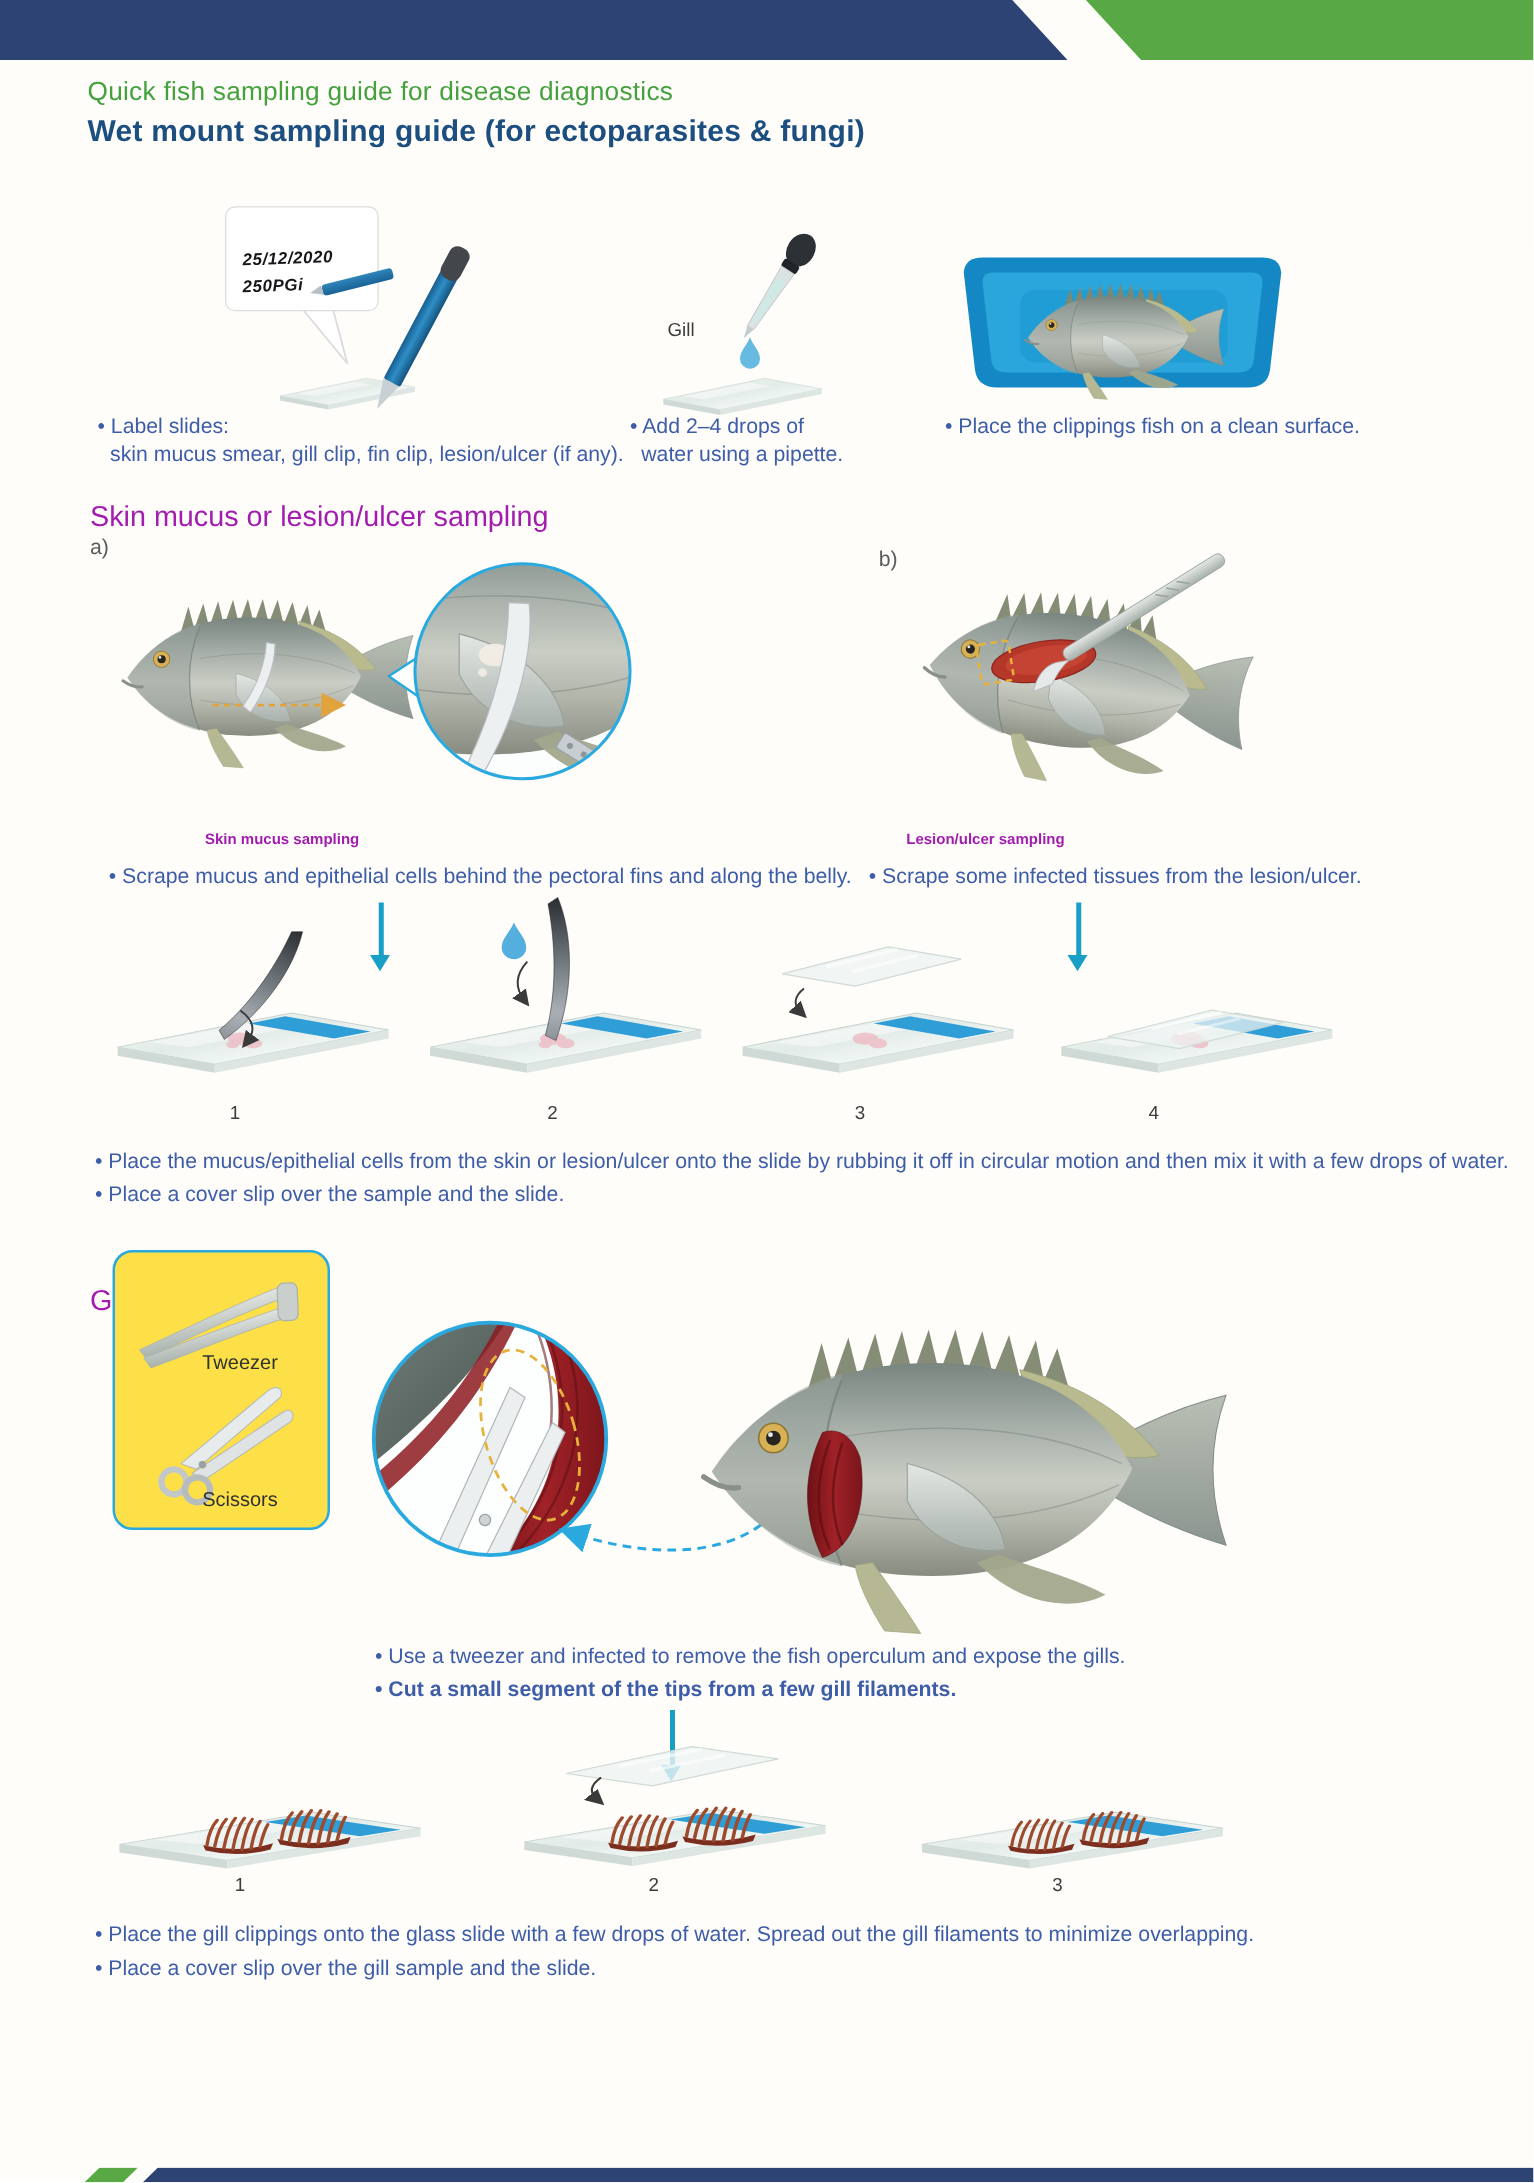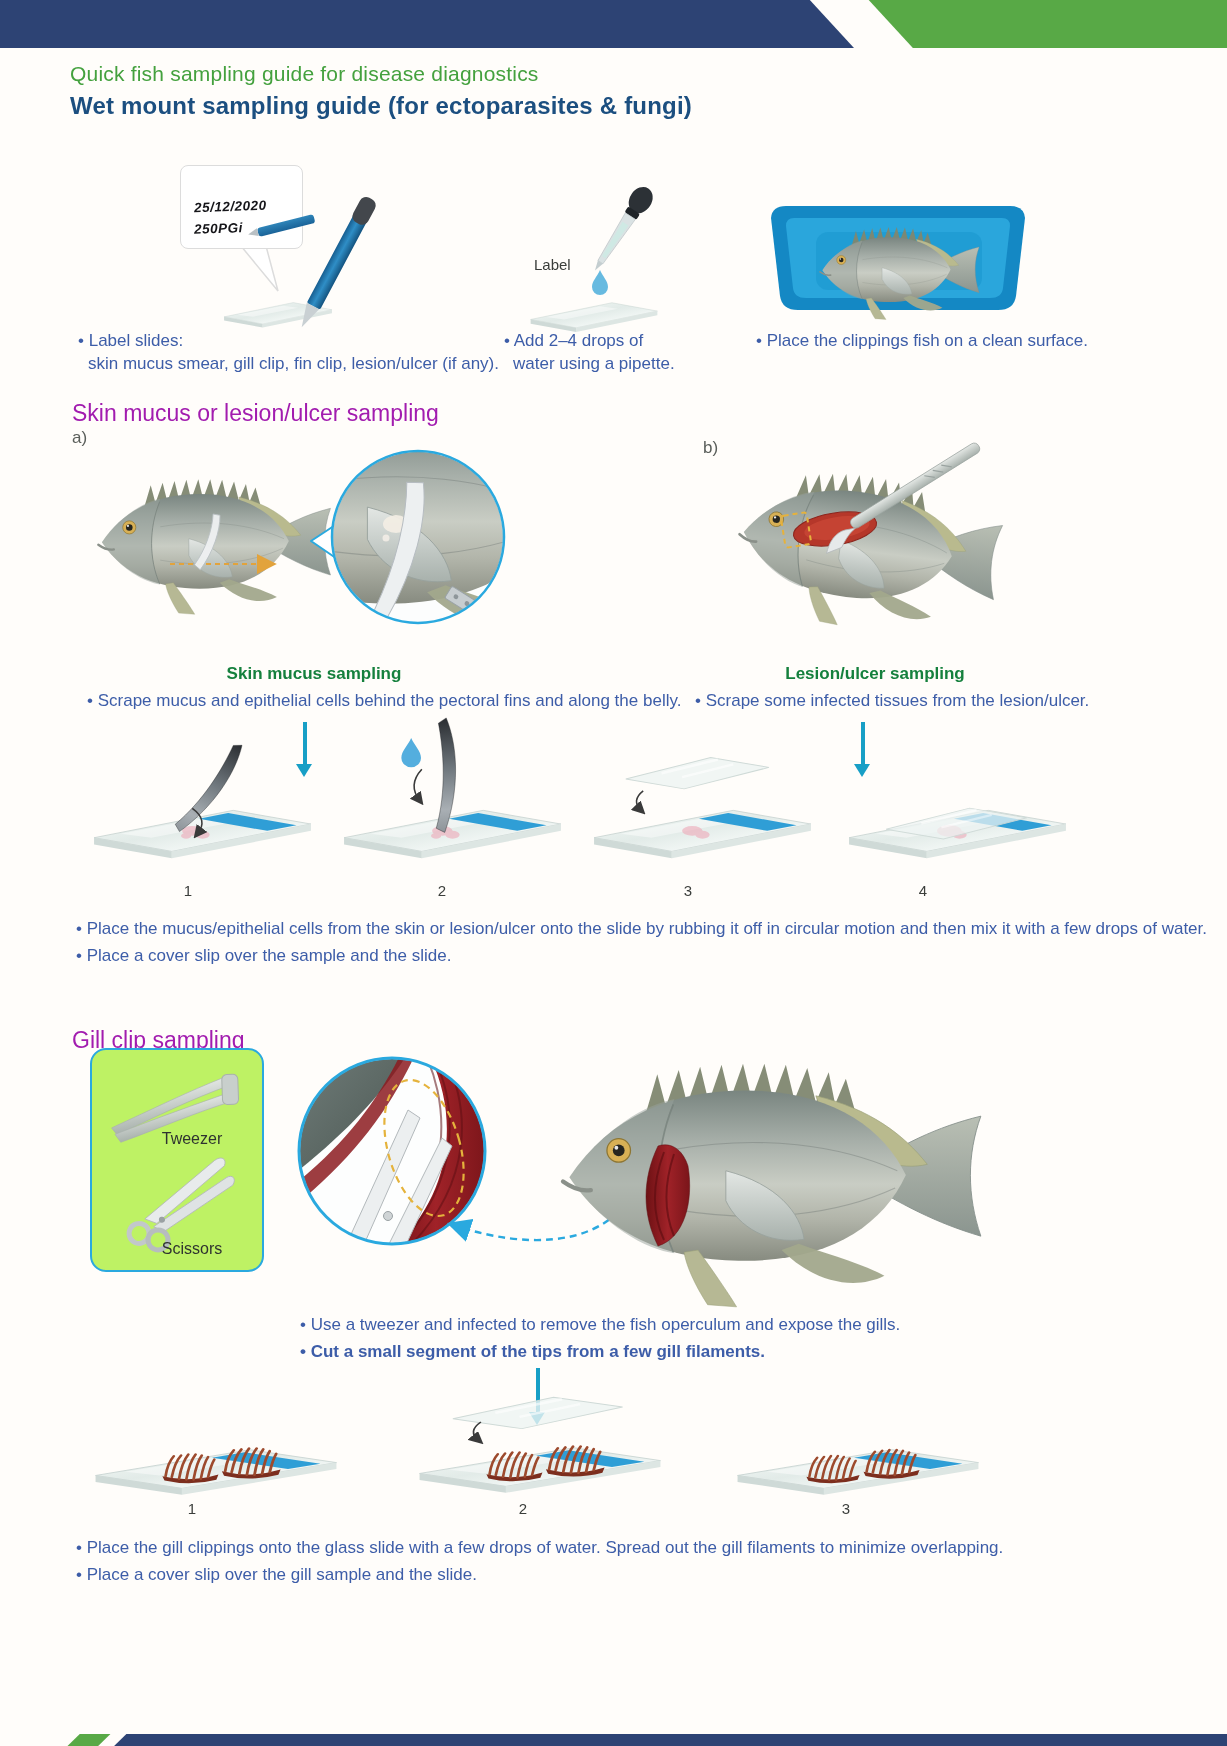--- a/index.html
+++ b/index.html
@@ -12,21 +12,21 @@
   .bar-green{top:0;background:#58a946;clip-path:polygon(70.8% 0,100% 0,100% 100%,74.4% 100%);}
   .foot-blue{position:absolute;top:1734px;left:0;width:1227px;height:12px;background:#2d4374;
              clip-path:polygon(10.3% 0,100% 0,100% 100%,9.3% 100%);}
   .foot-green{position:absolute;top:1734px;left:0;width:1227px;height:12px;background:#58a946;
              clip-path:polygon(6.5% 0,9% 0,8% 100%,5.5% 100%);}
   
   .title{color:#44a13e;font-size:21px;letter-spacing:.2px;}
   .subtitle{color:#1c4f80;font-size:24px;font-weight:bold;letter-spacing:.2px;}
   .sechead{color:#a21caf;font-size:23px;font-weight:normal;}
   .bullet{color:#3d5da8;font-size:17px;line-height:22px;white-space:nowrap;}
-  .caption{color:#15803d;font-size:17px;font-weight:bold;text-align:center;}
+  .caption{color:#a21caf;font-size:12px;font-weight:bold;text-align:left;}
   .marker{color:#5a5e5a;font-size:17px;}
   .num{color:#3b3e3b;font-size:15px;text-align:center;width:30px;}
   .toollabel{color:#2f3330;font-size:16px;text-align:center;width:174px;padding-left:26px;box-sizing:border-box;}
   .waterlabel{color:#3a3d3a;font-size:15px;}
   
   .bubble{position:absolute;left:180px;top:165px;width:121px;height:82px;background:#fff;
           border:1.5px solid #dcdcdc;border-radius:8px;z-index:3;}
   .hand{position:absolute;font-size:13.5px;font-weight:bold;font-style:italic;color:#16161a;
         letter-spacing:.5px;transform:rotate(-2deg);white-space:nowrap;}
   .pen-big{position:absolute;left:289px;top:182px;width:15px;height:120px;z-index:4;
@@ -42,21 +42,21 @@
            transform:rotate(-14deg);transform-origin:0 50%;}
   .pen-small::before{content:'';position:absolute;left:-10px;top:0;width:0;height:0;
            border-top:4.5px solid transparent;border-bottom:4.5px solid transparent;
            border-right:10px solid #b9c0c4;}
   
   .tarrow{position:absolute;width:3.5px;background:#189fc6;}
   .tarrow::after{content:'';position:absolute;bottom:-13px;left:-7px;width:0;height:0;
            border-left:8.5px solid transparent;border-right:8.5px solid transparent;
            border-top:13px solid #189fc6;}
   
-  .toolsbox{position:absolute;left:90px;top:1048px;width:174px;height:224px;background:#bef264;
+  .toolsbox{position:absolute;left:90px;top:1000px;width:174px;height:224px;background:#fde047;
            border:2.5px solid #2aa9df;border-radius:16px;box-sizing:border-box;}
   svg{overflow:visible;}
 </style>
 </head>
 <body>
 
 <div class="page">
 
   <svg width="0" height="0" style="position:absolute" aria-hidden="true">
     <defs>
@@ -168,21 +168,21 @@
     <polygon points="3,1 28,1 40,46" fill="#ffffff" stroke="#dcdcdc" stroke-width="1.5"></polygon>
   </svg>
   <div class="pen-small"></div>
   <div class="pen-big"></div>
   <svg class="abs" style="left:222px;top:288px;" width="112" height="45" viewBox="0 0 220 87">
     <use href="#slideP" width="220" height="87"></use>
   </svg>
   <div class="abs bullet" style="left:78px;top:330px;">• Label slides:</div>
   <div class="abs bullet" style="left:88px;top:353px;">skin mucus smear, gill clip, fin clip, lesion/ulcer (if any).</div>
 
-  <div class="abs waterlabel" style="left:534px;top:256px;">Label</div>
+  <div class="abs waterlabel" style="left:534px;top:256px;">Gill</div>
   <svg class="abs" style="left:580px;top:182px;" width="80" height="105" viewBox="0 0 80 105">
     <g transform="rotate(33 40 50)">
       <ellipse cx="40" cy="12" rx="11" ry="14" fill="#2c3136"></ellipse>
       <rect x="33" y="24" width="14" height="7" rx="2" fill="#1f2428"></rect>
       <polygon points="34,31 46,31 43,86 37,86" fill="#d9e1e2" opacity="0.95" stroke="#b3bdbf" stroke-width="0.6"></polygon>
       <polygon points="36.5,40 43.5,40 42,80 38,80" fill="#cfe9e4"></polygon>
       <polygon points="37,86 43,86 40,96" fill="#c4ced0"></polygon>
     </g>
   </svg>
   <svg class="abs" style="left:592px;top:270px;" width="16" height="20" viewBox="0 0 16 20">

